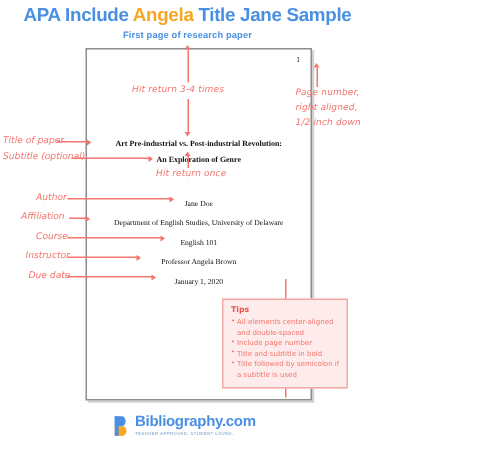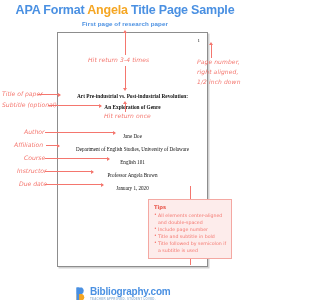--- a/index.html
+++ b/index.html
@@ -85,38 +85,38 @@
   .tips ul{margin:0;padding:0;list-style:none;}
   .tips li{
     color:#f4766e;font-size:4.7px;line-height:1.5;
     padding-left:4px;position:relative;
     font-family:"DejaVu Sans",sans-serif;
   }
   .tips li::before{
     content:"•";position:absolute;left:0;top:-0.3px;color:#f4766e;
   }
   
-  .logo{position:absolute;left:76px;top:287px;display:flex;align-items:center;}
+  .logo{position:absolute;left:76px;top:277px;display:flex;align-items:center;}
   .logo-mark{
     width:11px;height:14px;margin-right:3px;position:relative;
   }
   .logo-txt{line-height:1;}
   .logo-name{
     font-size:10px;font-weight:bold;color:#4a90e2;letter-spacing:-0.2px;
   }
   .logo-tag{
     font-size:2.9px;font-weight:bold;color:#9bb7d4;
     letter-spacing:0.25px;margin-top:1px;
   }
 </style>
 </head>
 <body>
 
 <div class="hdr-title">
-  <span>APA Format </span><span class="accent">Angela</span><span> Title Page Sample</span>
+  <span>APA Include </span><span class="accent">Angela</span><span> Title Jane Sample</span>
 </div>
 <div class="hdr-sub">First page of research paper</div>
 
 <div class="sheet">
   <div class="pgnum">1</div>
 
   <div class="doc-line bold" style="top:60px;">Art Pre-industrial vs. Post-industrial Revolution:</div>
   <div class="doc-line bold" style="top:71px;">An Exploration of Genre</div>
   <div class="doc-line" style="top:100px;">Jane Doe</div>
   <div class="doc-line" style="top:113px;">Department of English Studies, University of Delaware</div>

